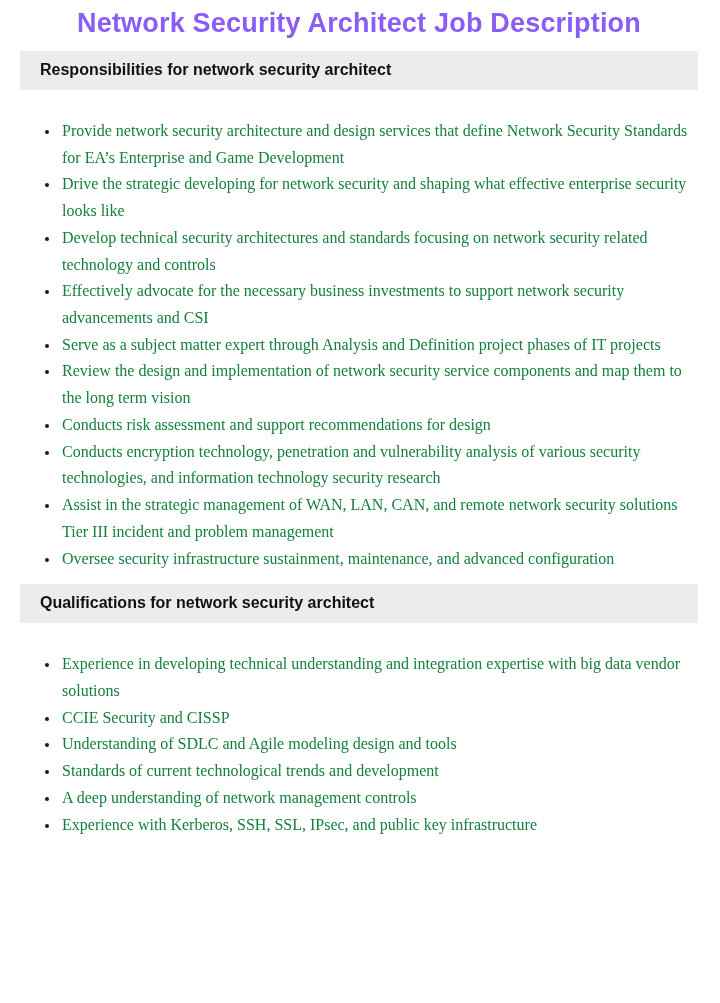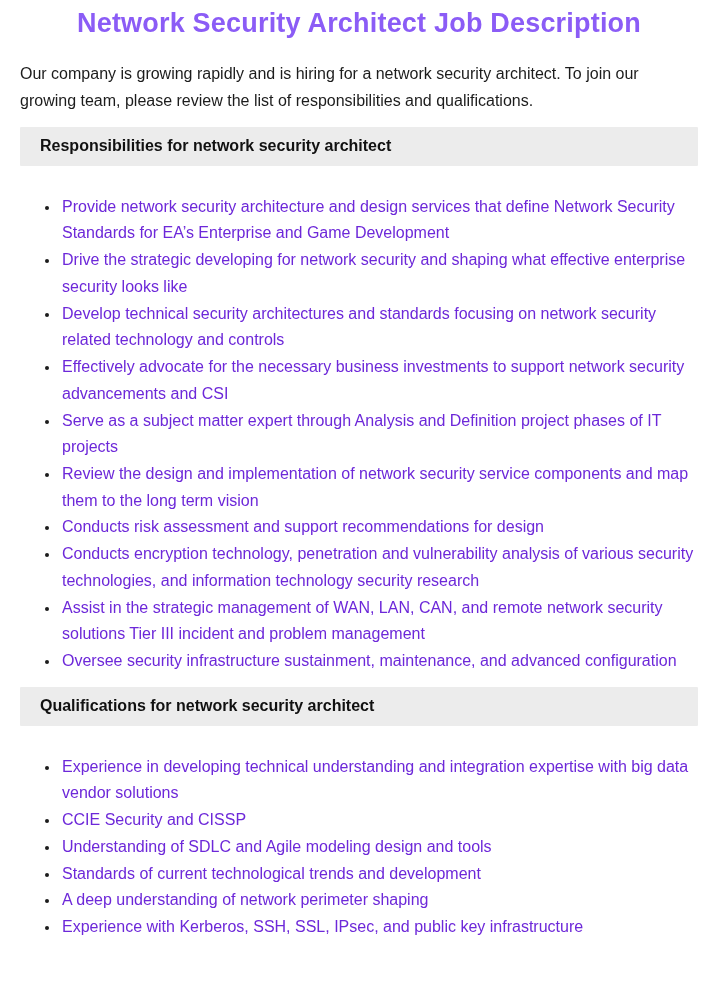--- a/index.html
+++ b/index.html
@@ -55,36 +55,36 @@
   .bullet-list {
     margin-top: 28px;
     padding-left: 40px;
     list-style: disc;
   }
 
   .bullet-list li {
     font-size: 16px;
     line-height: 1.67;
     padding-left: 2px;
-    color: #6d28d9;
+    color: #15803d;
+    font-family: Liberation Serif, serif;
   }
 
   .bullet-list li::marker {
     color: #1c1c1c;
     font-size: 14px;
   }
 </style>
 </head>
 <body>
 
 <div class="page">
 
   <h1 class="doc-title">Network Security Architect Job Description</h1>
 
-  <p class="intro">Our company is growing rapidly and is hiring for a network security architect. To join our growing team, please review the list of responsibilities and qualifications.</p>
 
   <section class="section">
     <div class="section-bar">
       <h2>Responsibilities for network security architect</h2>
     </div>
     <ul class="bullet-list">
         <li>Provide network security architecture and design services that define Network Security Standards for EA’s Enterprise and Game Development</li>
         <li>Drive the strategic developing for network security and shaping what effective enterprise security looks like</li>
         <li>Develop technical security architectures and standards focusing on network security related technology and controls</li>
         <li>Effectively advocate for the necessary business investments to support network security advancements and CSI</li>
@@ -99,18 +99,18 @@
 
   <section class="section">
     <div class="section-bar">
       <h2>Qualifications for network security architect</h2>
     </div>
     <ul class="bullet-list">
         <li>Experience in developing technical understanding and integration expertise with big data vendor solutions</li>
         <li>CCIE Security and CISSP</li>
         <li>Understanding of SDLC and Agile modeling design and tools</li>
         <li>Standards of current technological trends and development</li>
-        <li>A deep understanding of network perimeter shaping</li>
+        <li>A deep understanding of network management controls</li>
         <li>Experience with Kerberos, SSH, SSL, IPsec, and public key infrastructure</li>
       </ul>
   </section>
 
 </div>
 
 </body></html>

